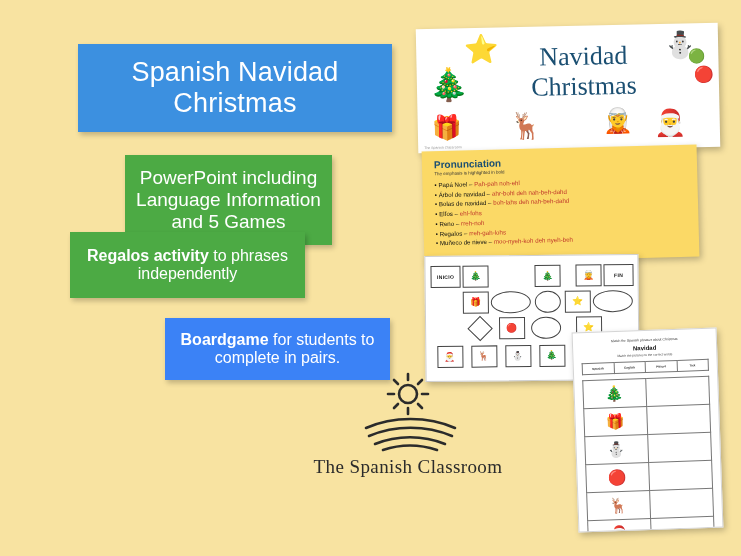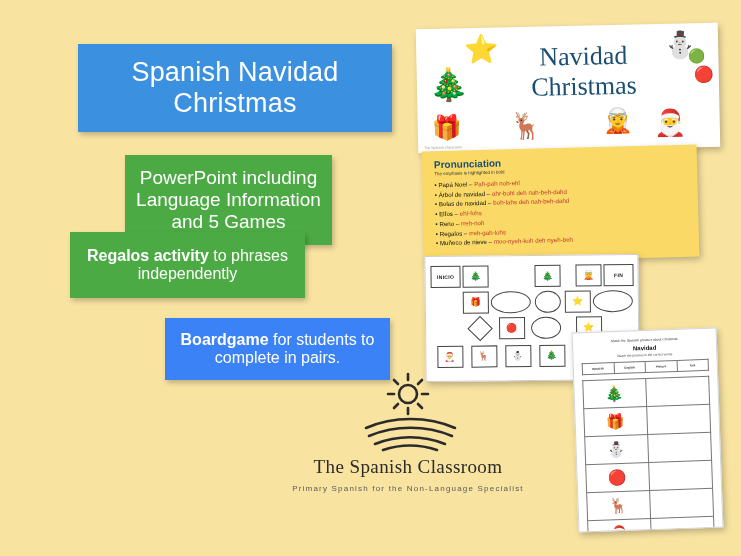--- a/index.html
+++ b/index.html
@@ -310,21 +310,20 @@
         <line x1="135" y1="32" x2="139" y2="36"></line>
         <line x1="139" y1="8" x2="135" y2="12"></line>
         <line x1="115" y1="32" x2="111" y2="36"></line>
         <path d="M83 56 C110 44 145 44 172 56"></path>
         <path d="M86 64 C112 53 143 53 169 64"></path>
         <path d="M92 72 C114 63 140 63 162 72"></path>
         <path d="M100 78 C118 72 136 72 154 78"></path>
       </g>
     </svg>
     <div class="logo-name">The Spanish Classroom</div>
-    <div class="logo-tag">Primary Spanish for the Non-Language Specialist</div>
   </div>
 
   <div class="card card-slide">
     <div class="slide-title">
       <div>Navidad</div>
       <div>Christmas</div>
     </div>
 
     <div style="position:absolute;left:12px;top:40px;font-size:32px;" class="emoji">🎄</div>
     <div style="position:absolute;left:48px;top:8px;font-size:28px;" class="emoji">⭐</div>

